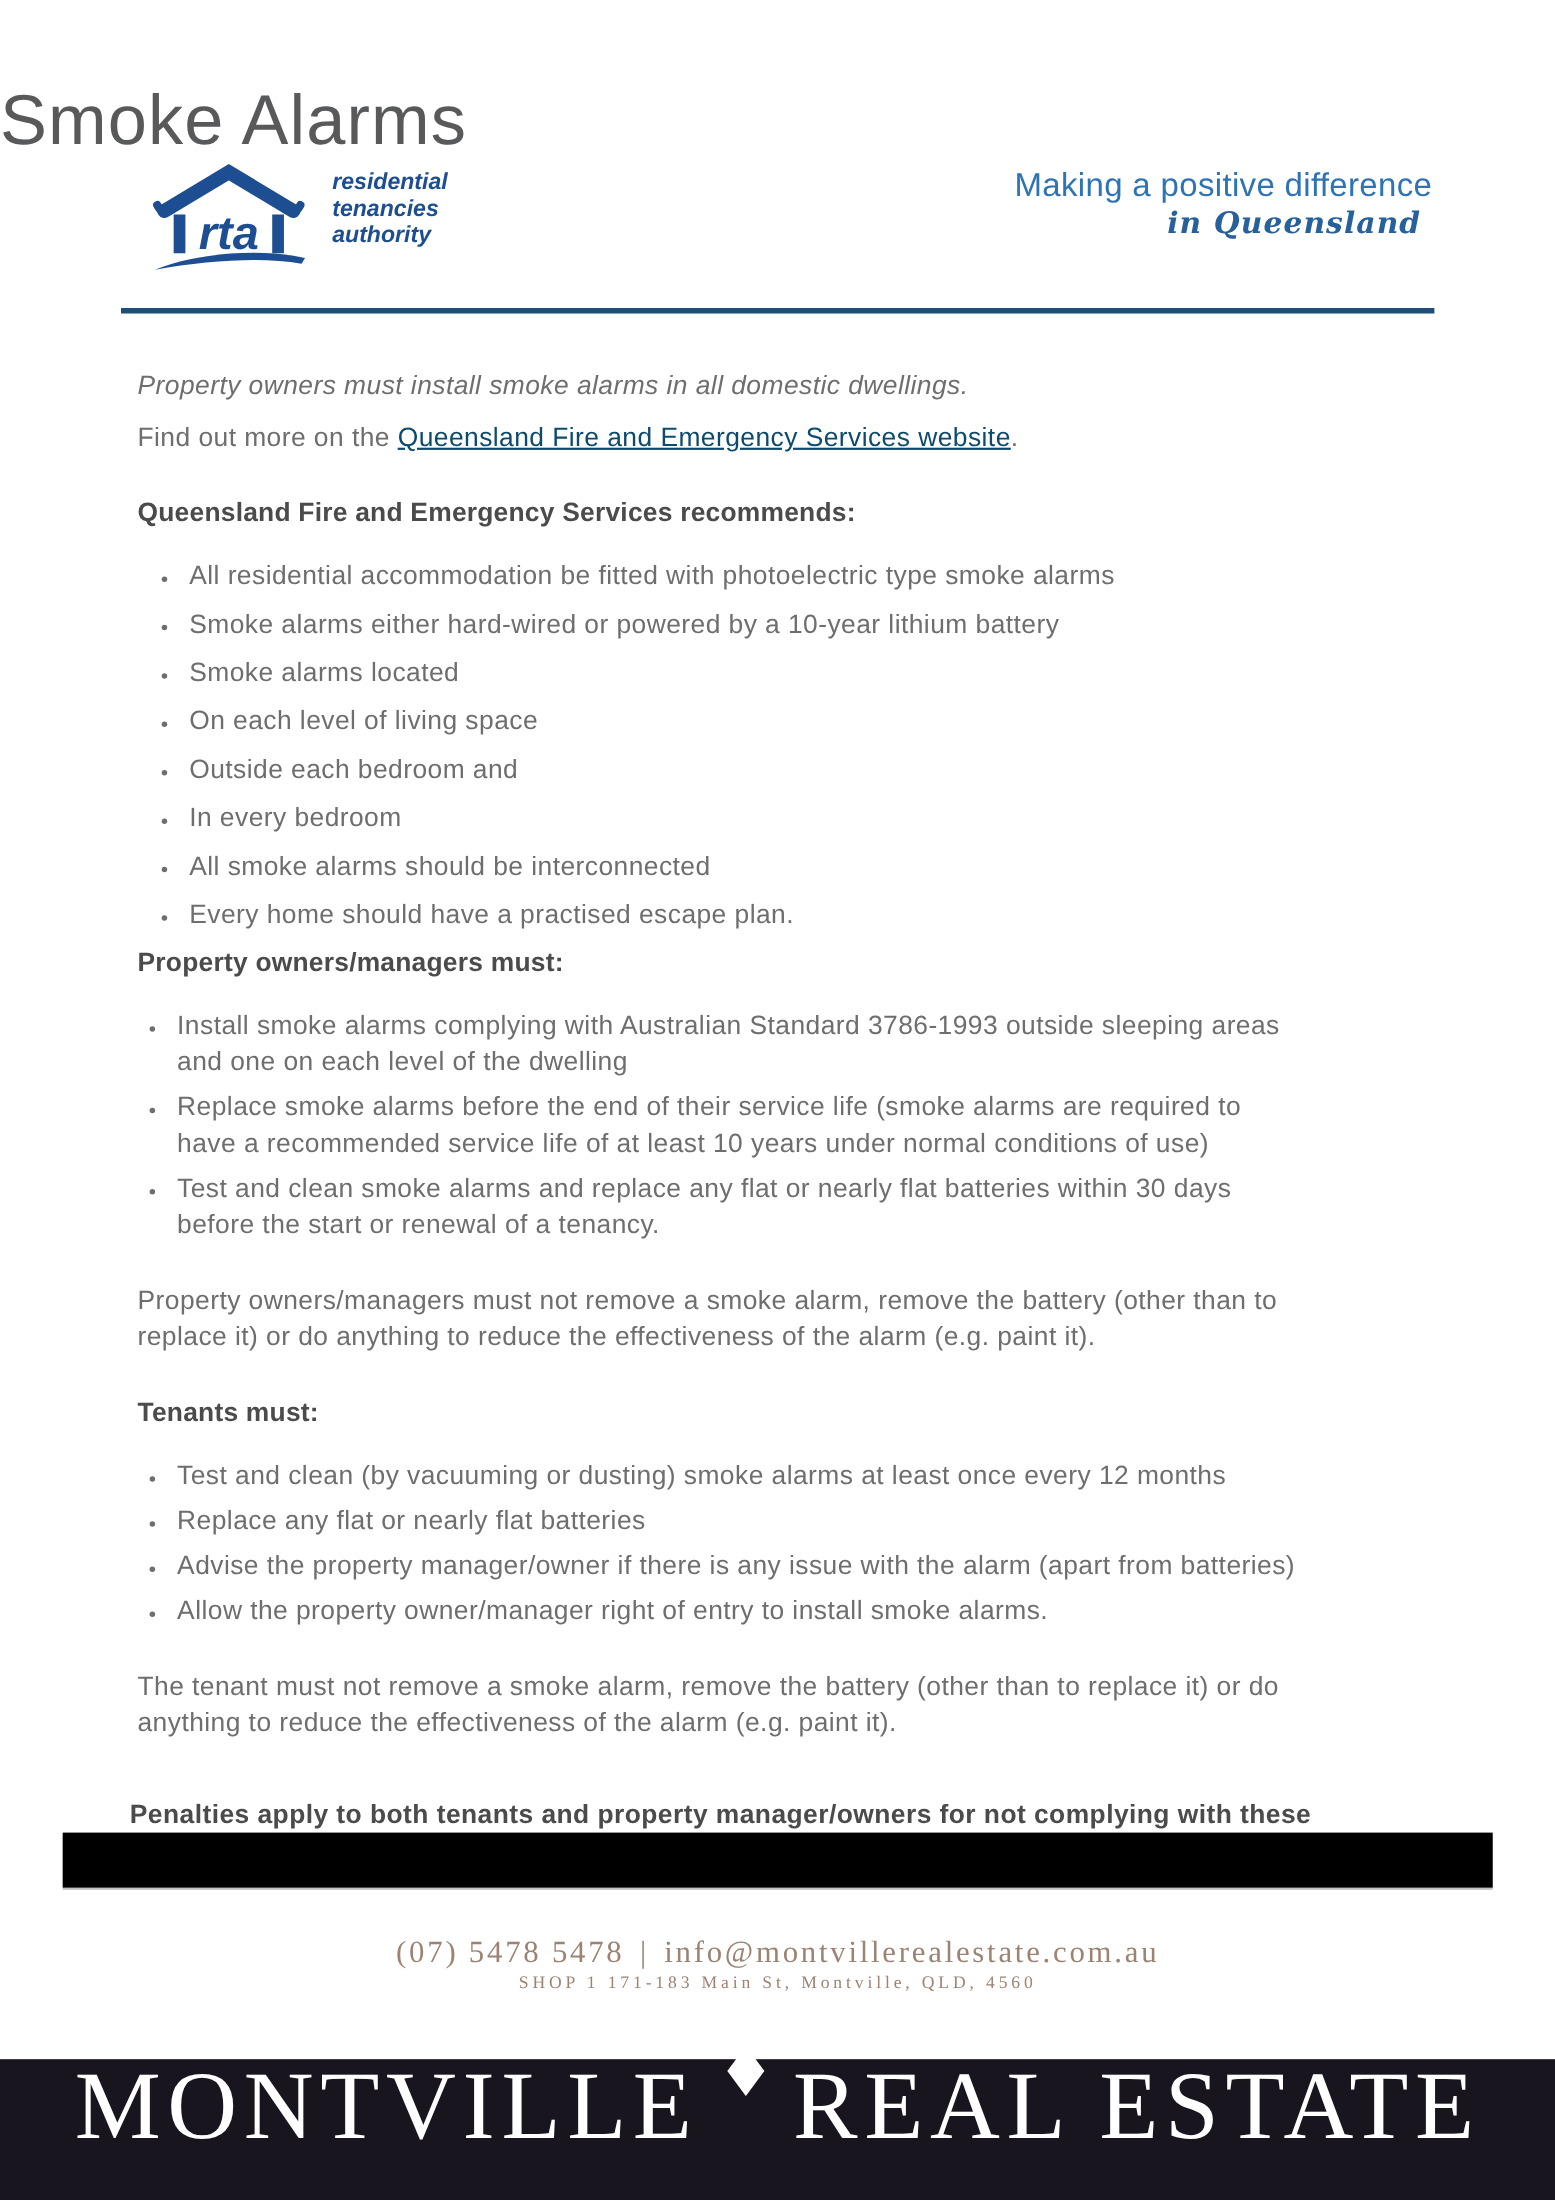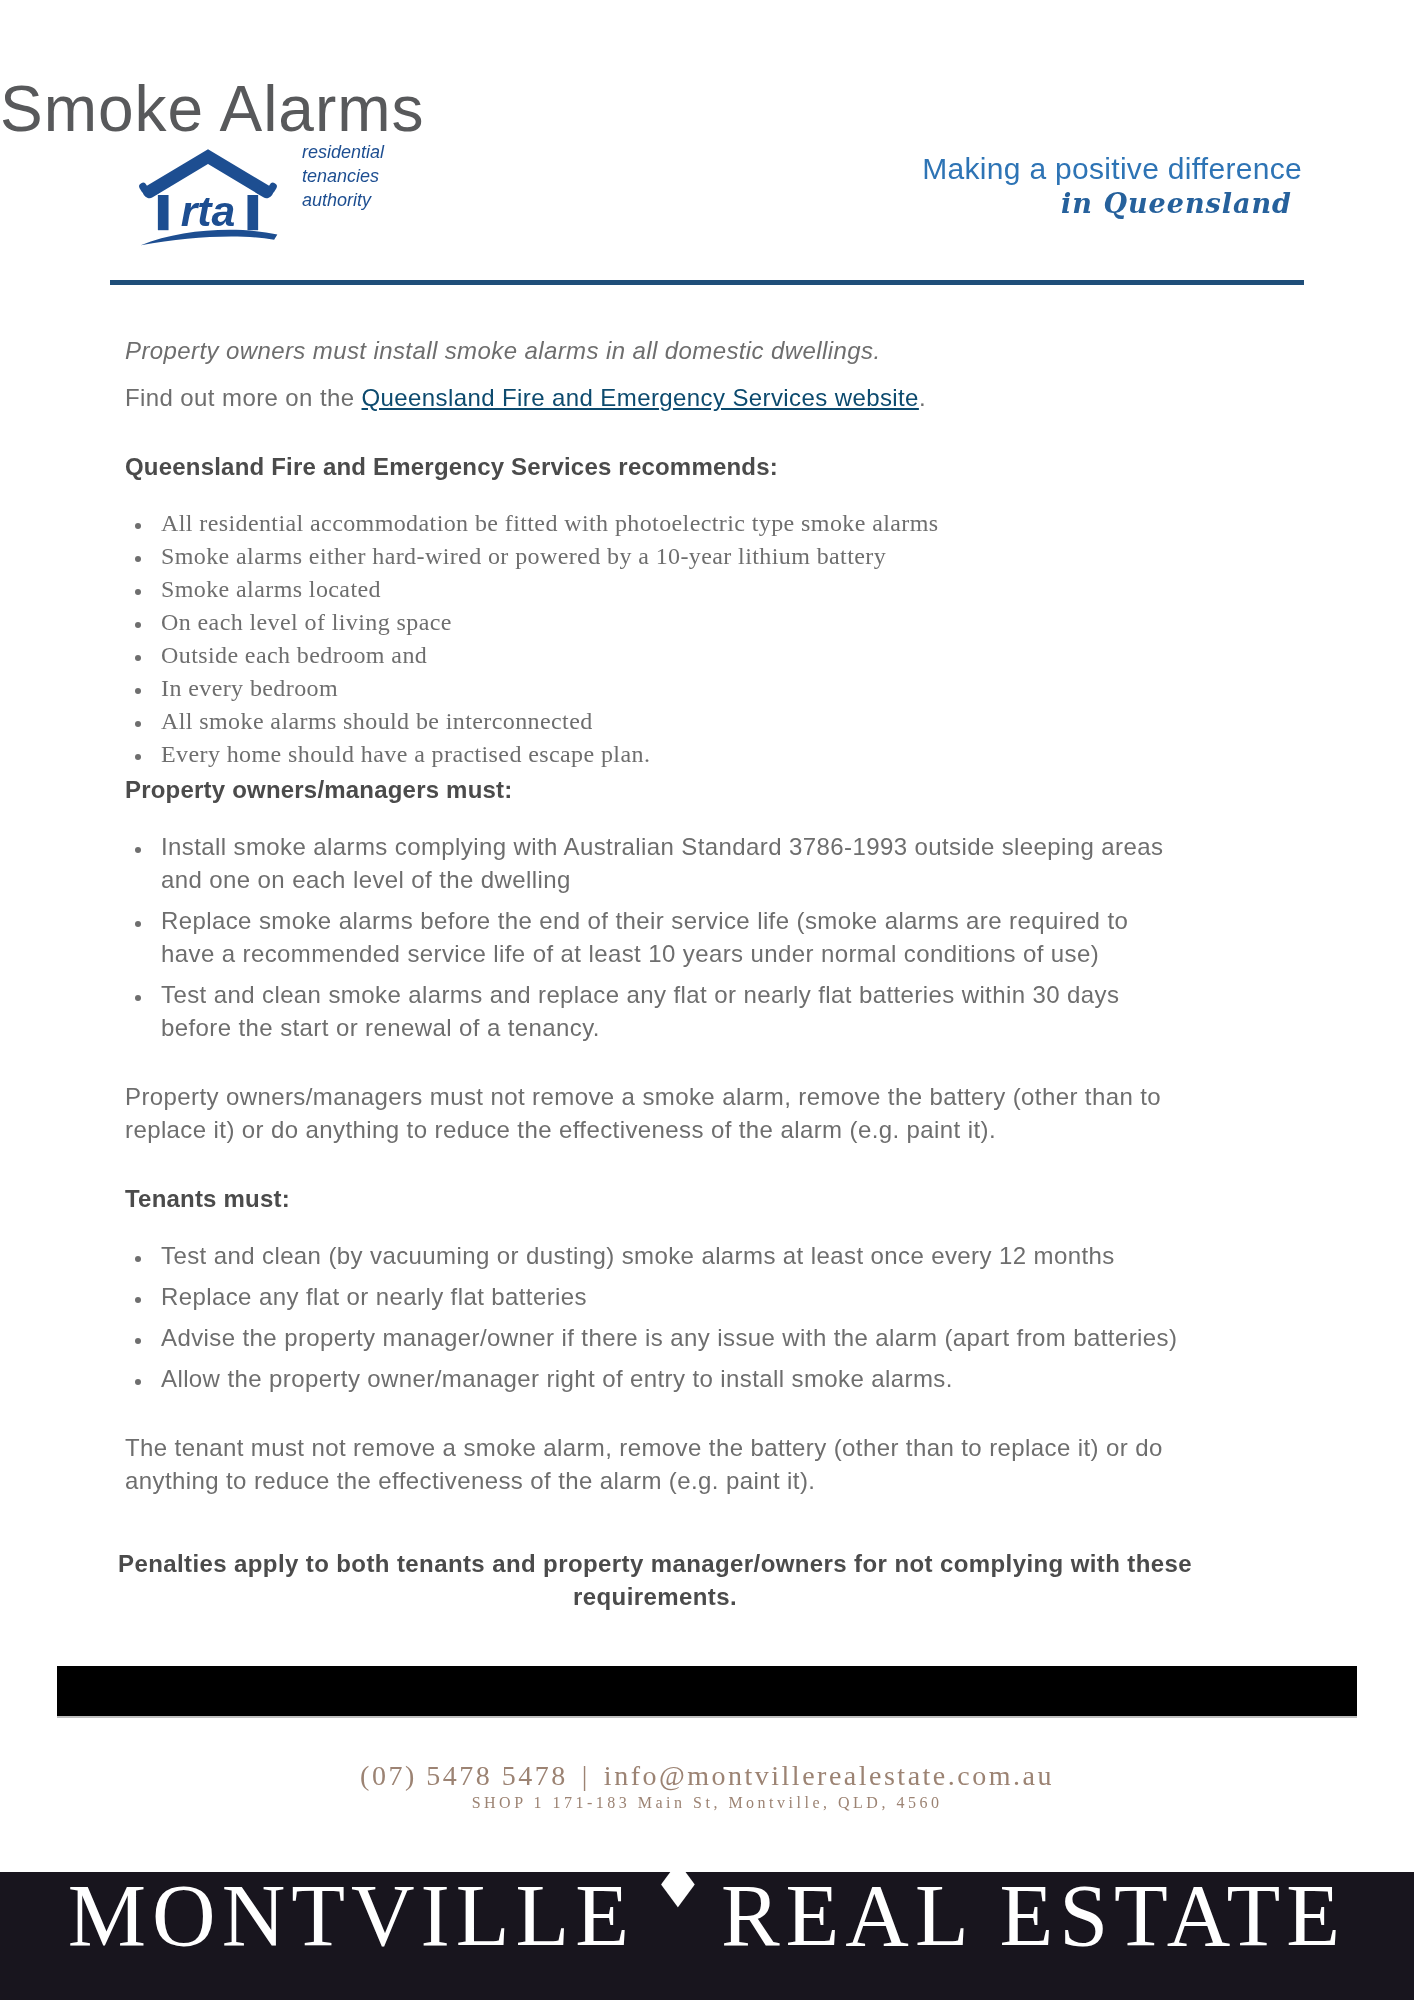--- a/index.html
+++ b/index.html
@@ -12,22 +12,22 @@
   .doc-title {
     position:absolute; top:72px; left:0; width:100%;
     text-align:left; font-size:64px; font-weight:400; color:#58595b;
     letter-spacing:1px; margin:0;
   }
   .logo-wrap {
     position:absolute; left:128px; top:140px;
     display:flex; align-items:flex-start; gap:14px;
   }
   .logo-text {
-    color:#1d4e91; font-style:italic; font-weight:400;
-    font-size:18px; line-height:24px;
+    margin-top:14px; color:#1d4e91; font-style:italic; font-weight:700;
+    font-size:21px; line-height:24px;
   }
   .tagline { position:absolute; right:112px; top:152px; text-align:right; }
   .tagline-1 { color:#2e74b5; font-size:30px; letter-spacing:0.3px; }
   .tagline-2 {
     color:#26619c; font-family:"DejaVu Serif", serif; font-style:italic;
     font-weight:700; font-size:27px; margin-top:2px; padding-right:10px;
     letter-spacing:1px;
   }
   .header-divider {
     position:absolute; left:110px; right:110px; top:280px; height:5px;
@@ -44,21 +44,21 @@
   .p-intro2 { margin-top:14px; }
   .doc-link { color:#0c4a6e; text-decoration:underline; cursor:pointer; }
   h2.sec-heading {
     margin:36px 0 0; font-size:24px; line-height:33px;
     color:#4b4b4b; font-weight:700; letter-spacing:0.2px;
   }
   h2.tight { margin-top:2px; }
   ul.doc-list { margin:24px 0 0; padding:0 0 0 28px; list-style:disc; }
   ul.doc-list li { padding-left:8px; }
   ul.doc-list li::marker { color:#6e6e6e; font-size:19px; }
-  ul.single li { margin:0;font-family:Liberation Serif, serif; }
+  ul.single li { margin:11px; }
   ul.multi  li { margin:0 0 8px; }
   .p-note { margin-top:36px; }
   .p-penalties {
     margin-top:50px; margin-left:-30px; width:1120px; text-align:center;
     font-weight:700; color:#4b4b4b;
   }
 
   
   .black-bar {
     position:absolute; left:57px; right:57px; top:1666px; height:50px;

